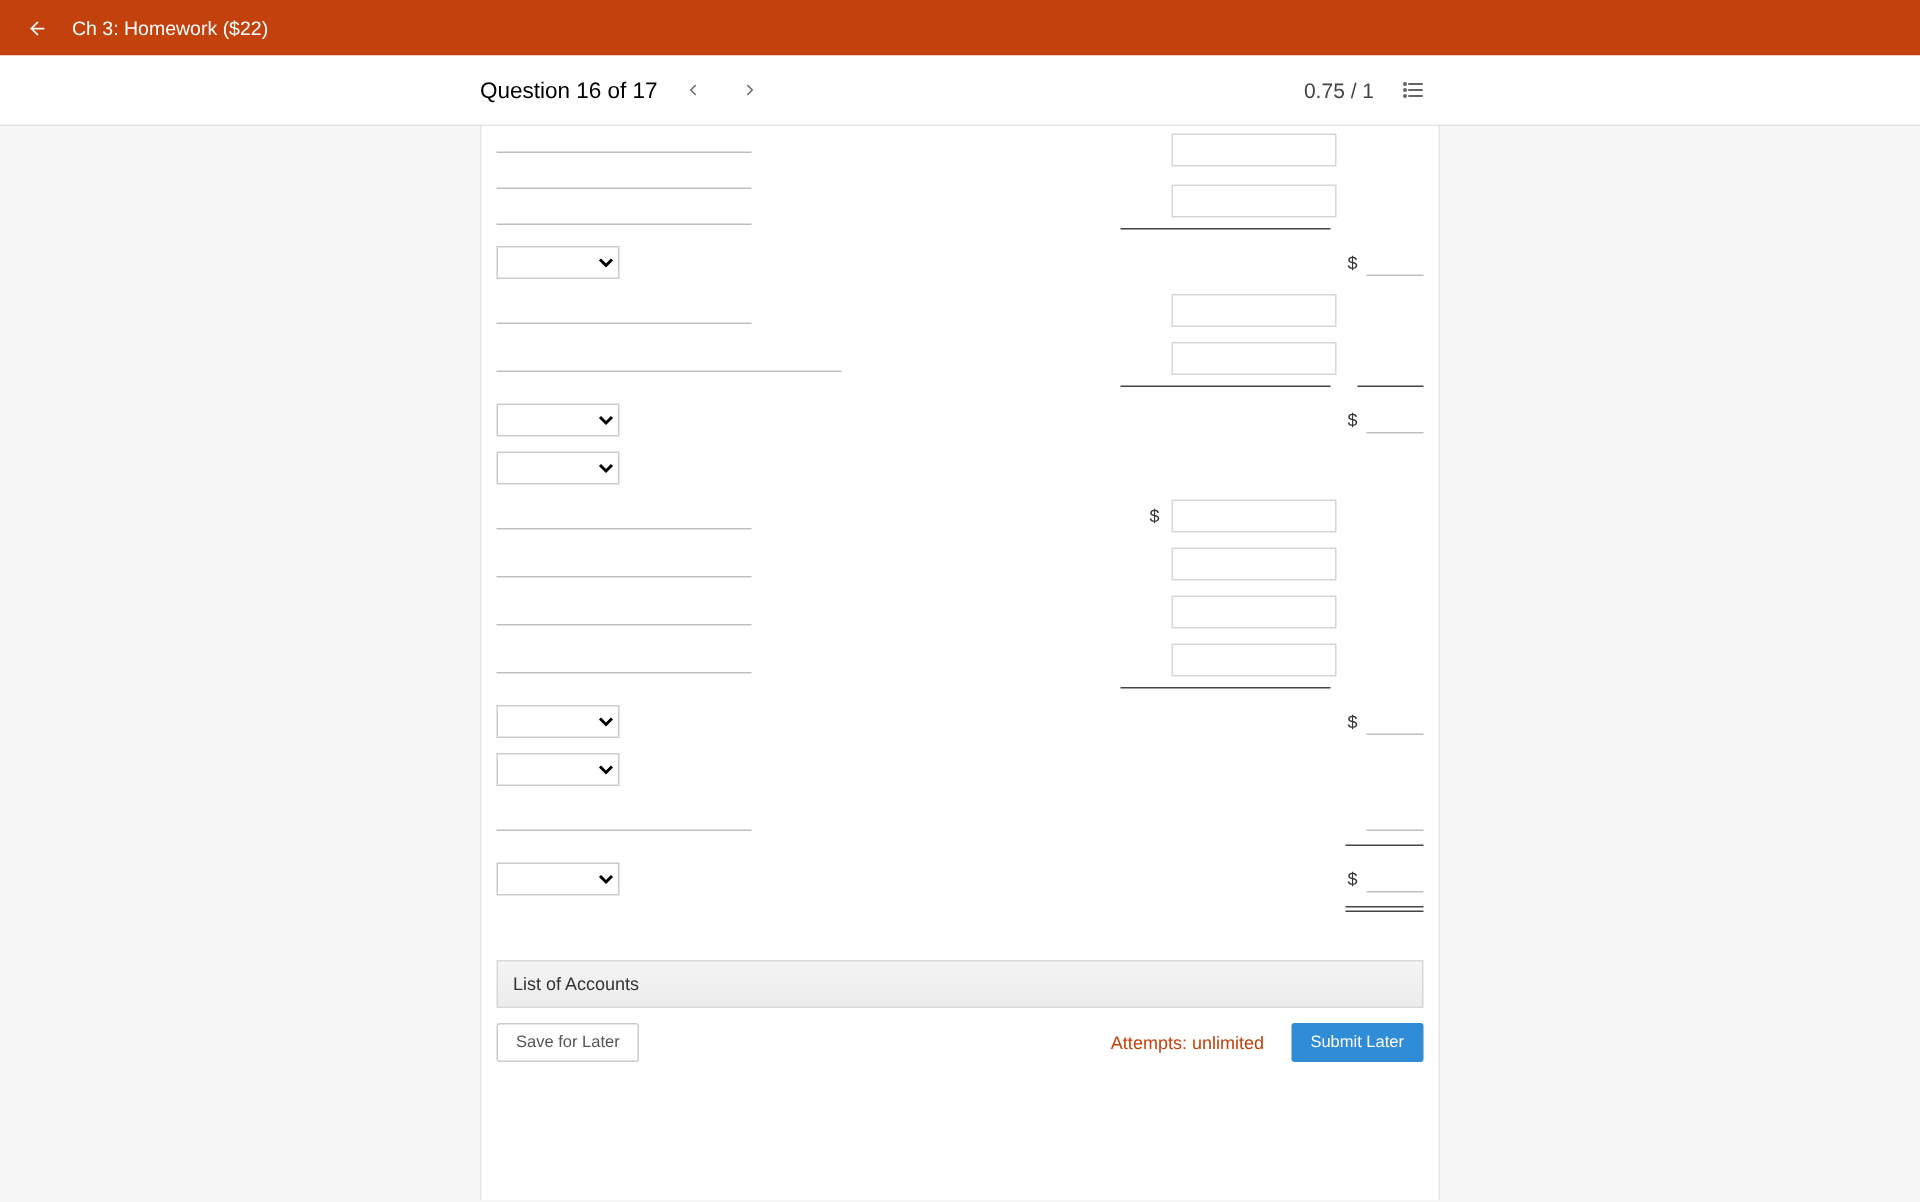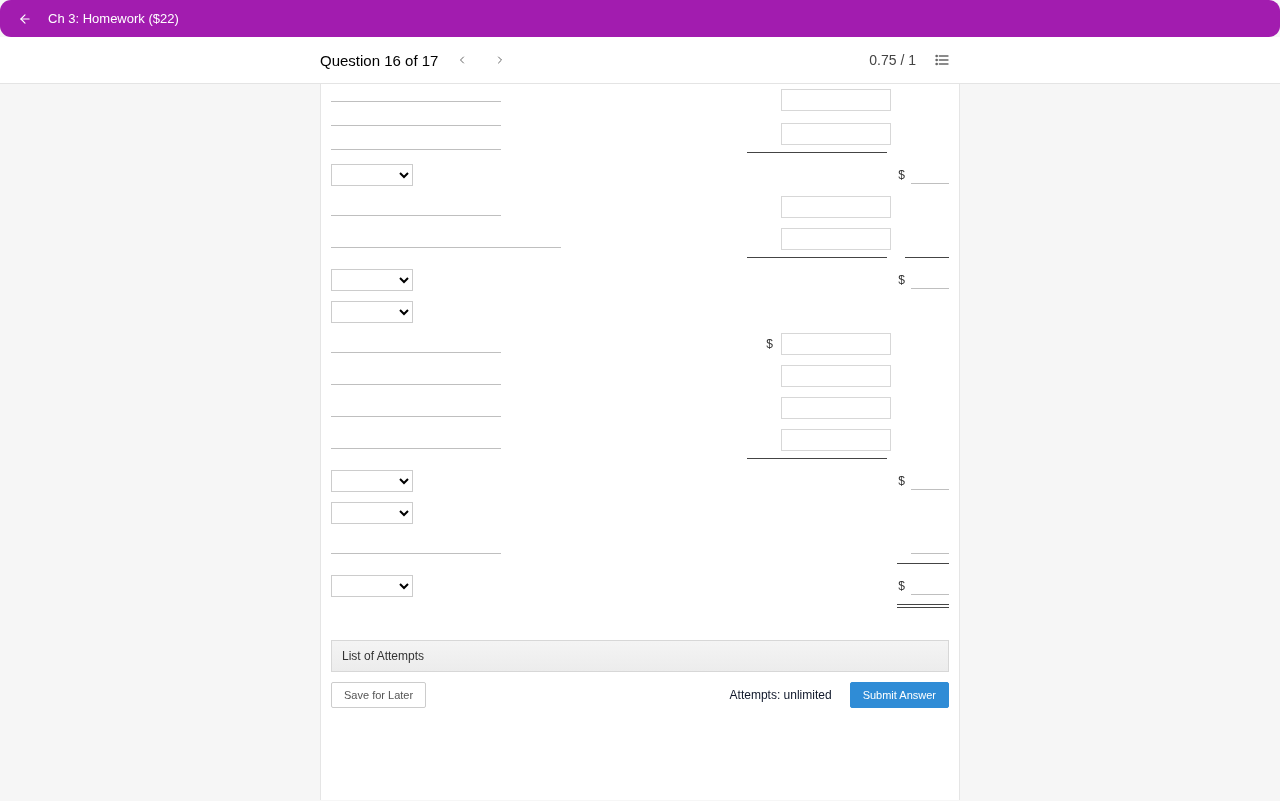--- a/index.html
+++ b/index.html
@@ -6,27 +6,26 @@
   html, body {
     margin: 0; padding: 0;
     font-family: "Helvetica Neue", Arial, sans-serif;
     background: #f6f6f6;
     color: #333;
     font-size: 13px;
   }
 
   
   .topbar {
-    background: #a21caf;
+    background: #c2410c;
     height: 37px;
     display: flex;
     align-items: center;
     padding: 0 16px;
     color: #fff;
-    border-radius: 11px;
   }
   .topbar .back-arrow {
     width: 18px; height: 18px;
     display: flex; align-items: center; justify-content: center;
     margin-right: 14px;
     cursor: pointer;
   }
   .topbar .back-arrow svg { stroke: #fff; }
   .topbar .title { font-size: 13px; font-weight: 500; }
 
@@ -179,21 +178,21 @@
     cursor: pointer;
     background: #fff;
     color: #555;
   }
   .btn.primary {
     background: #2f8cd6;
     border-color: #2f8cd6;
     color: #fff;
   }
   .actions-row .spacer { flex: 1; }
-  .attempts { font-size: 12px; color: #0f172a; margin-right: 6px; }
+  .attempts { font-size: 12px; color: #c2410c; margin-right: 6px; }
 </style>
 </head>
 <body>
 
 <div class="topbar">
   <div class="back-arrow">
     <svg width="14" height="14" viewBox="0 0 24 24" fill="none" stroke-width="2" stroke-linecap="round" stroke-linejoin="round">
         <line x1="19" y1="12" x2="5" y2="12"></line>
         <polyline points="12 19 5 12 12 5"></polyline>
       </svg>
@@ -398,23 +397,23 @@
         <input class="amount-input subtotal" type="text" value="" style="">
       </div>
     </div>
 
     <div style="width:52px;margin-left:auto;">
       <div class="subtotal-rule double"></div>
     </div>
 
     <div style="height:22px"></div>
 
-    <div class="accordion-bar">List of Attempts</div>
+    <div class="accordion-bar">List of Accounts</div>
 
     <div class="actions-row">
       <button class="btn">Save for Later</button>
       <div class="spacer"></div>
       <span class="attempts">Attempts: unlimited</span>
-      <button class="btn primary">Submit Answer</button>
+      <button class="btn primary">Submit Later</button>
     </div>
 
   </div>
 </div>
 
 </body></html>

